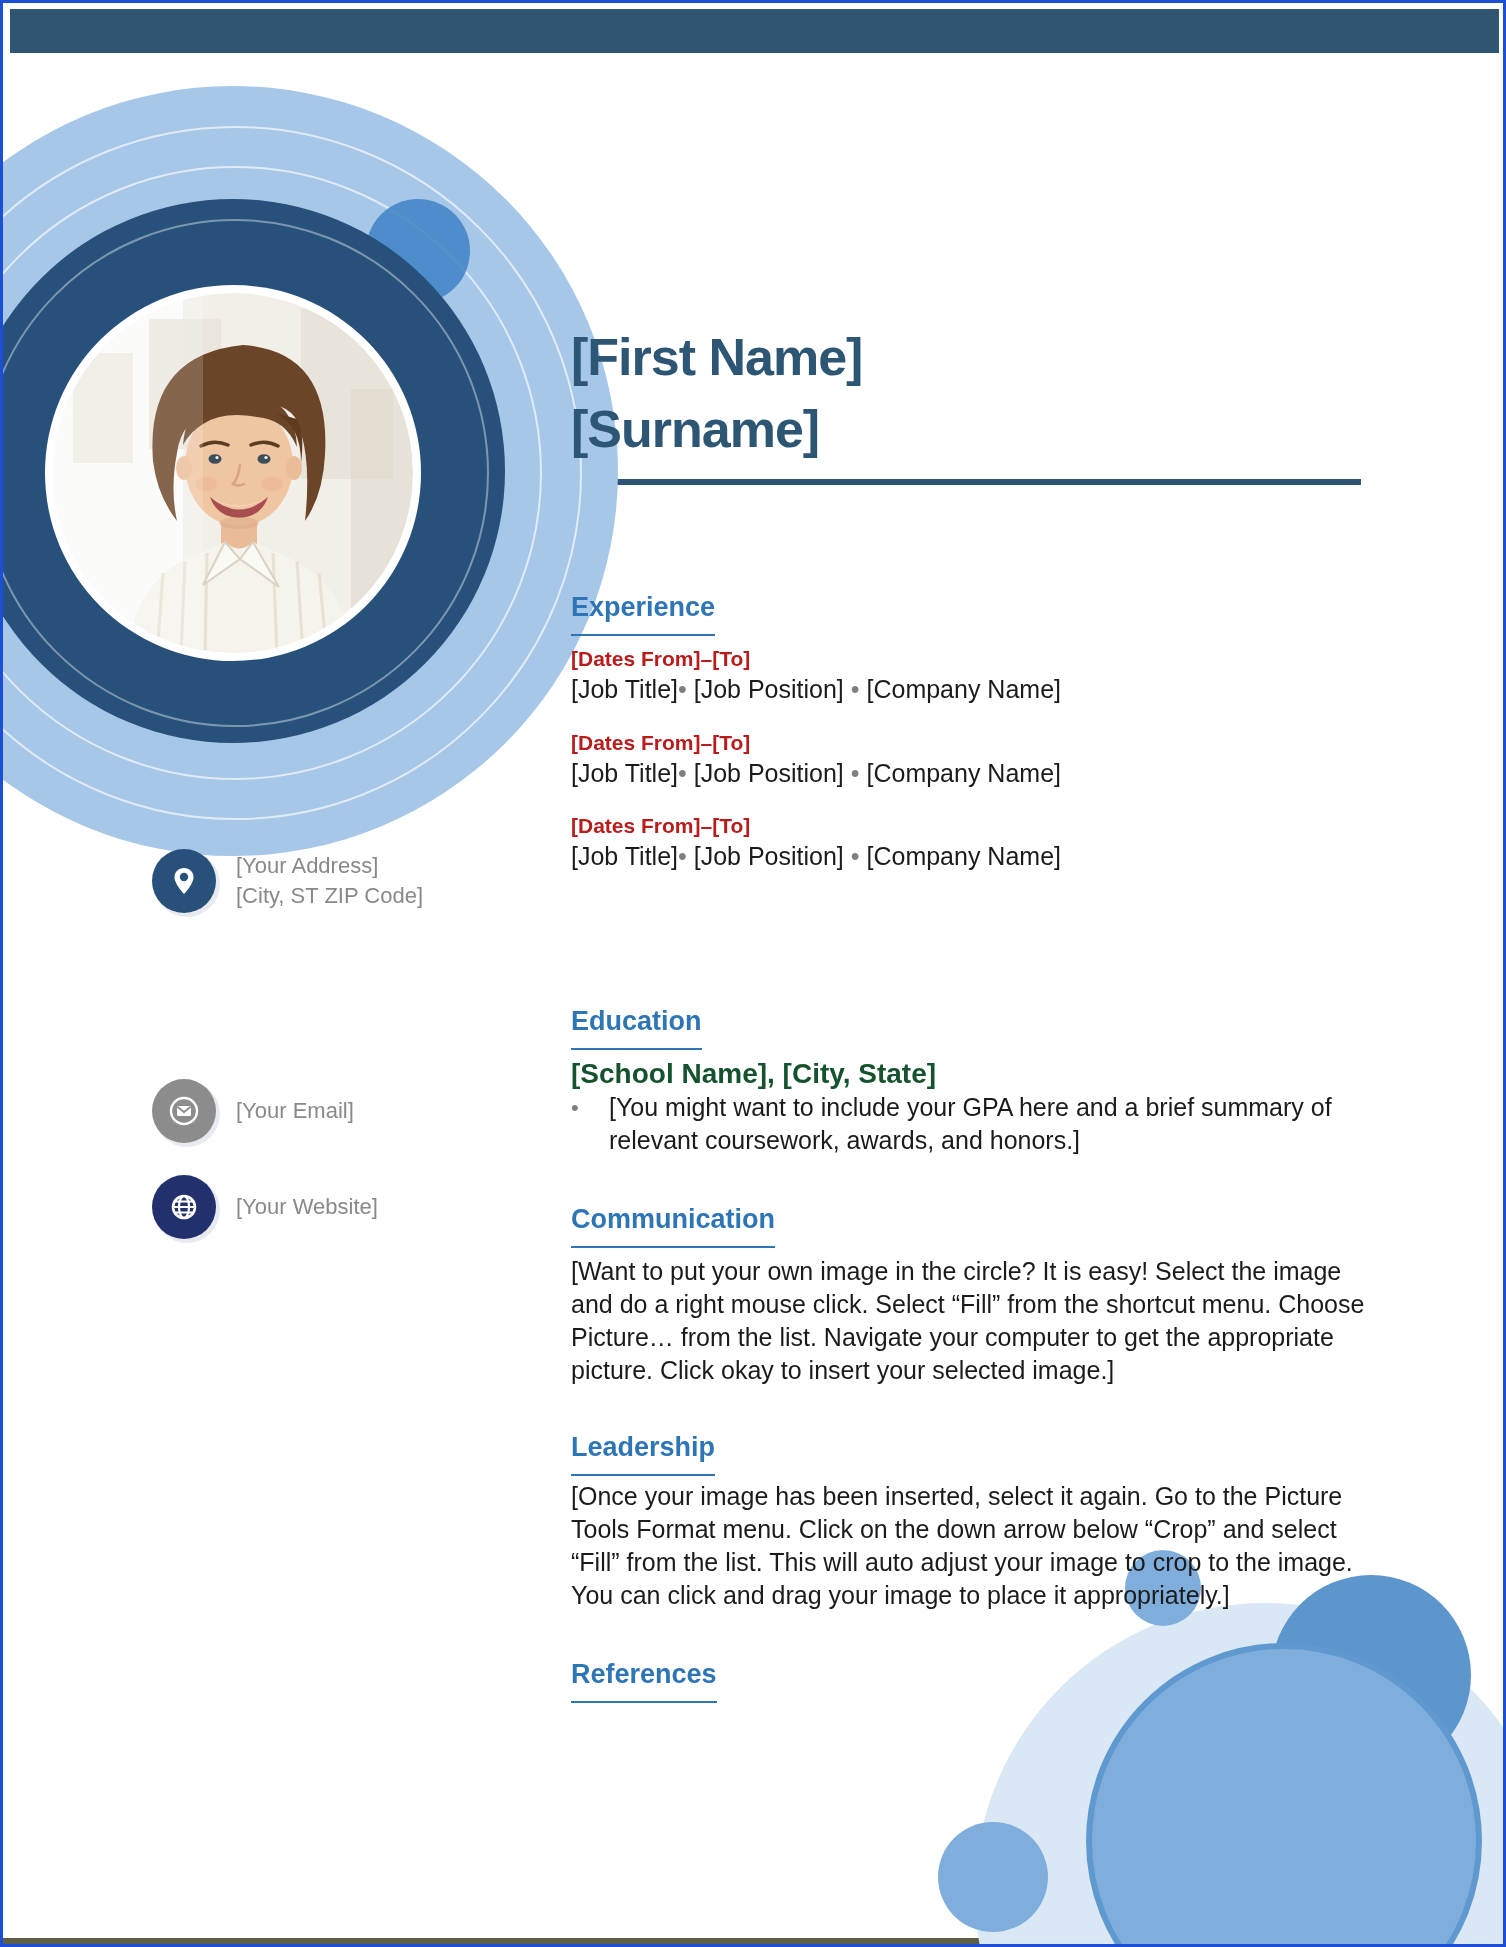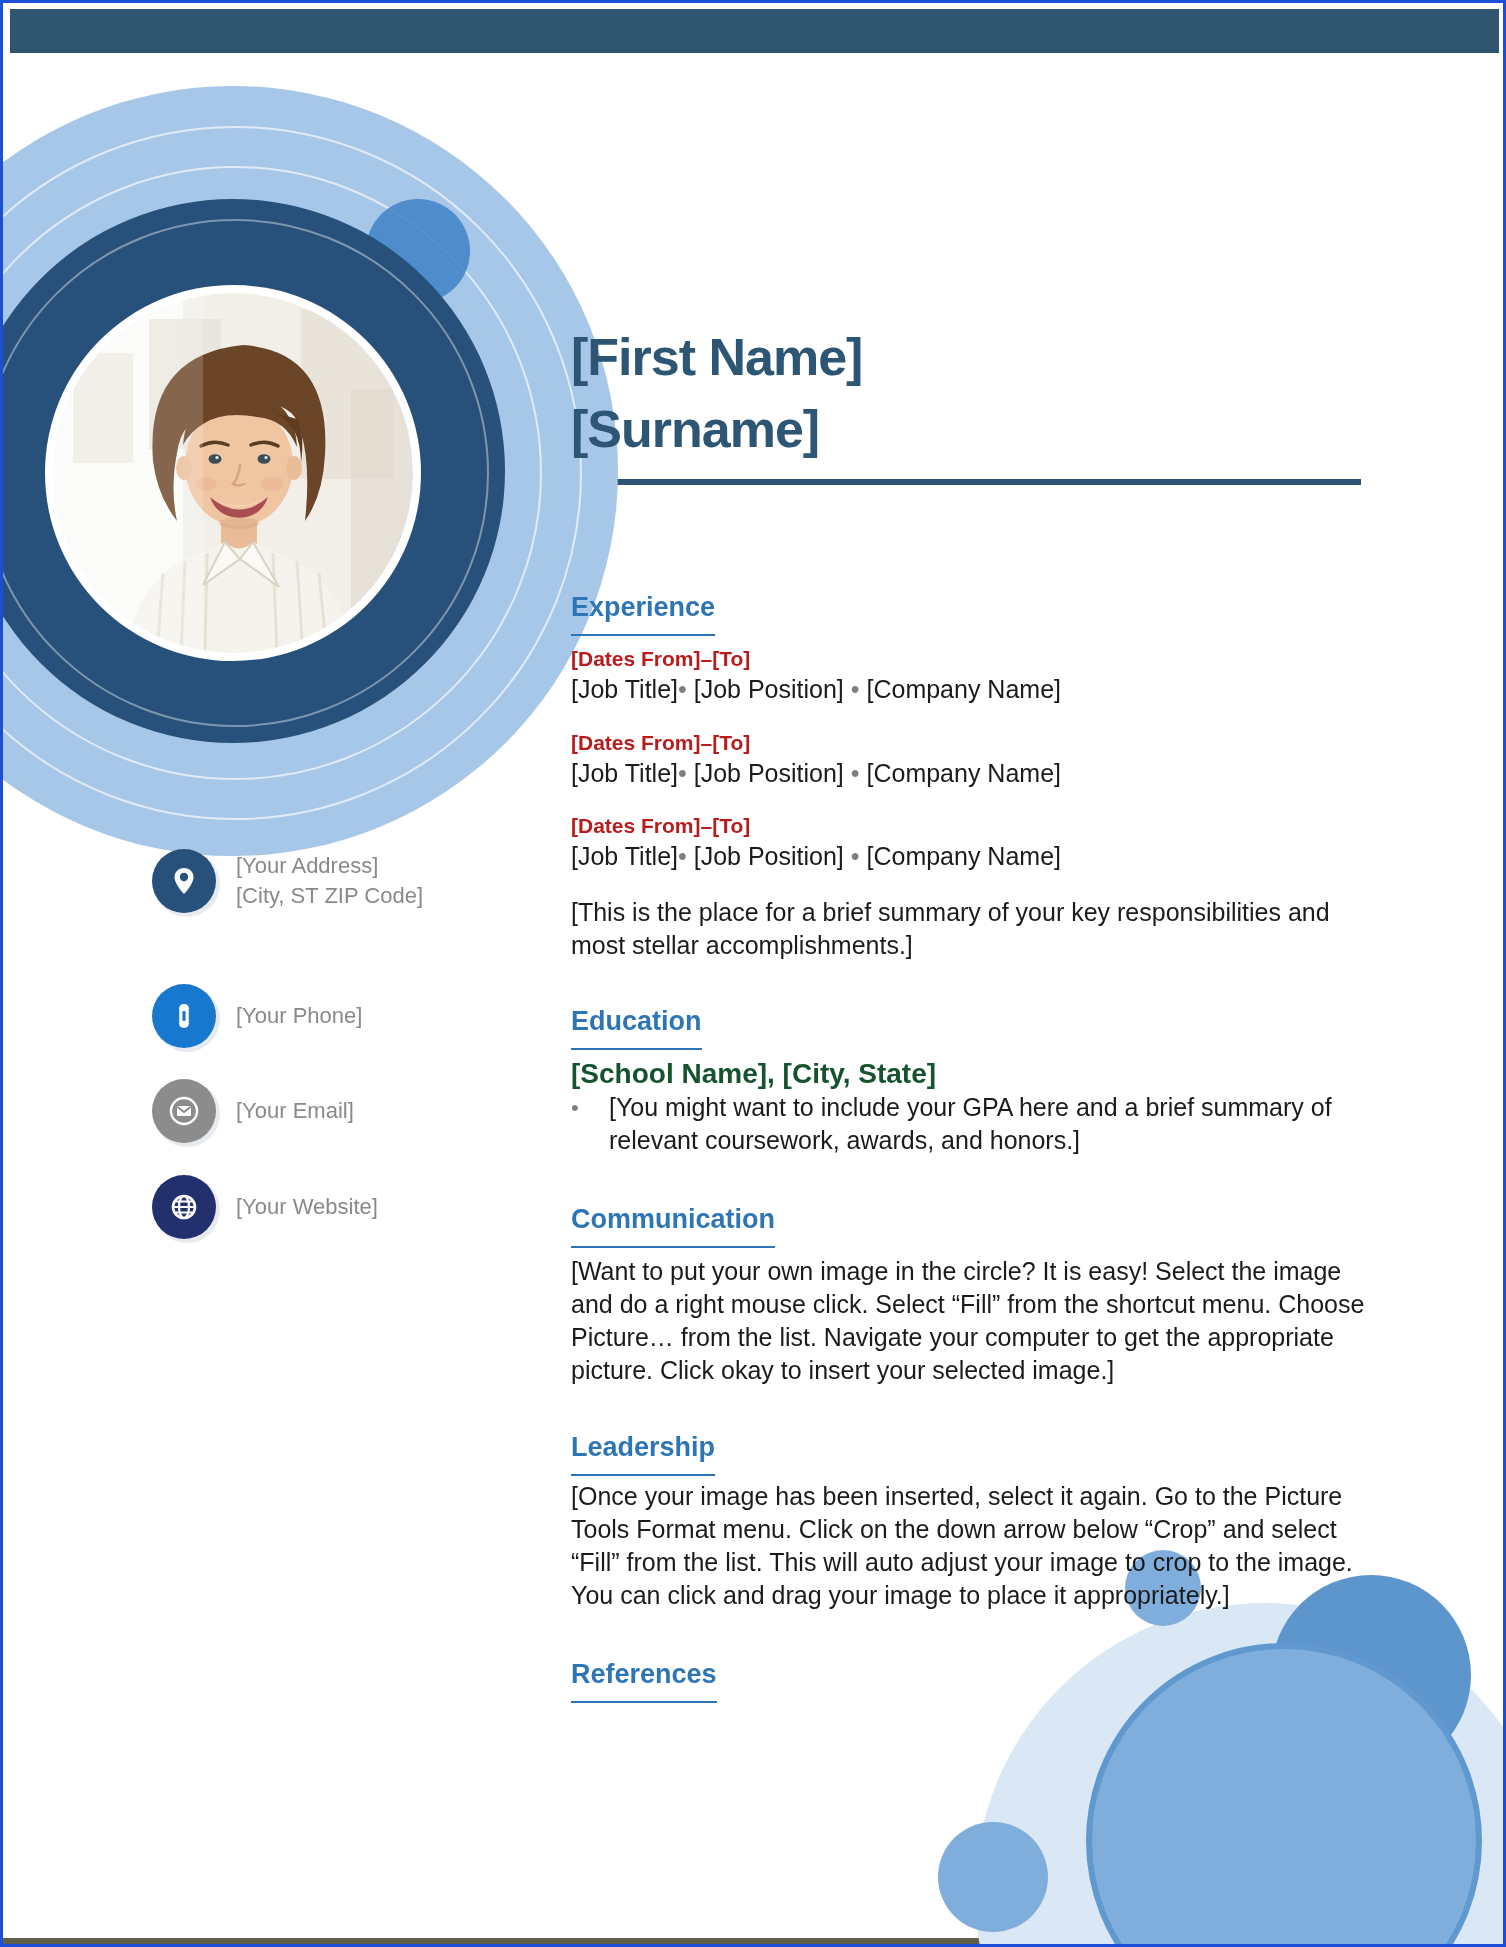--- a/index.html
+++ b/index.html
@@ -159,29 +159,20 @@
         <path d="M17 4 C11.5 4 7.5 8 7.5 13.2 C7.5 20 17 30 17 30 C17 30 26.5 20 26.5 13.2 C26.5 8 22.5 4 17 4 Z" fill="#ffffff"></path>
         <circle cx="17" cy="13" r="4.2" fill="#27517a"></circle>
       </svg>
     </div>
     <div class="c-label">
       <div>[Your Address]</div>
       <div>[City, ST ZIP Code]</div>
     </div>
   </div>
 
-  <div class="contact-row z-text" style="top:981px;">
-    <div class="badge" style="background:#1878ce;">
-      <svg width="34" height="34" viewBox="0 0 34 34">
-        <path d="M17 5 C13.8 5 12.2 6.6 12.2 9.4 L12.2 24.6 C12.2 27.4 13.8 29 17 29 C20.2 29 21.8 27.4 21.8 24.6 L21.8 9.4 C21.8 6.6 20.2 5 17 5 Z" fill="#ffffff"></path>
-        <rect x="15.4" y="12" width="3.2" height="10" rx="1.2" fill="#1878ce"></rect>
-      </svg>
-    </div>
-    <div class="c-label">[Your Phone]</div>
-  </div>
 
   <div class="contact-row z-text" style="top:1076px;">
     <div class="badge" style="background:#8c8c8c;">
       <svg width="36" height="36" viewBox="0 0 36 36">
         <circle cx="18" cy="18" r="13" fill="none" stroke="#ffffff" stroke-width="2.4"></circle>
         <rect x="11" y="13" width="14" height="10" rx="1.5" fill="#ffffff"></rect>
         <path d="M11.5 14 L18 19 L24.5 14" stroke="#8c8c8c" stroke-width="1.8" fill="none"></path>
       </svg>
     </div>
     <div class="c-label">[Your Email]</div>
@@ -225,21 +216,20 @@
   <div class="sec z-text" style="top:810px;">
     <div class="dates">[Dates From]–[To]</div>
     <div class="jobline">
       <span>[Job Title]</span><span class="dot">•</span>
       <span>[Job Position]</span>
       <span class="dot">•</span>
       <span>[Company Name]</span>
     </div>
   </div>
 
-  <div class="sec body-text z-text" style="top:893px;">[This is the place for a brief summary of your key responsibilities and most stellar accomplishments.]</div>
 
   <div class="sec z-text" style="top:1003px;">
     <span class="h">Education</span>
   </div>
   <div class="sec school z-text" style="top:1055px;">[School Name], [City, State]</div>
   <div class="sec z-text" style="top:1088px;">
     <div class="bullet-row">
       <span class="bullet-glyph">•</span>
       <span class="body-text">[You might want to include your GPA here and a brief summary of relevant coursework, awards, and honors.]</span>
     </div>

